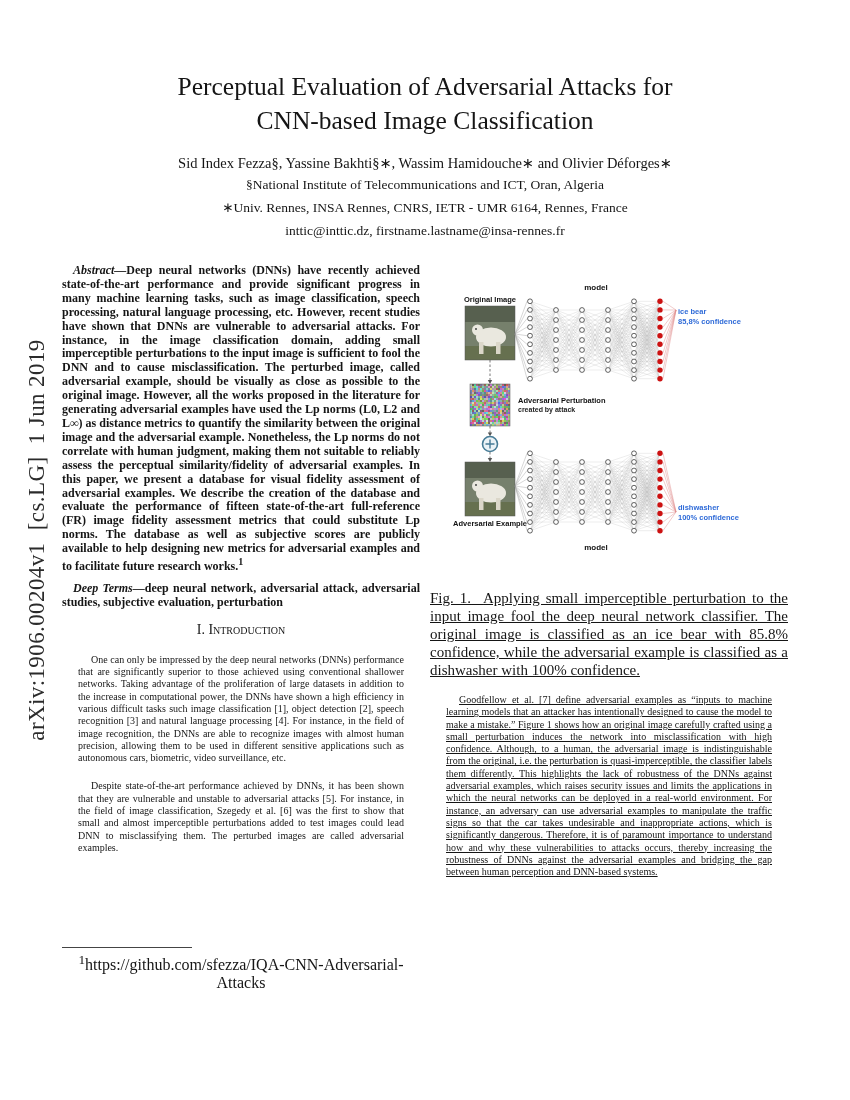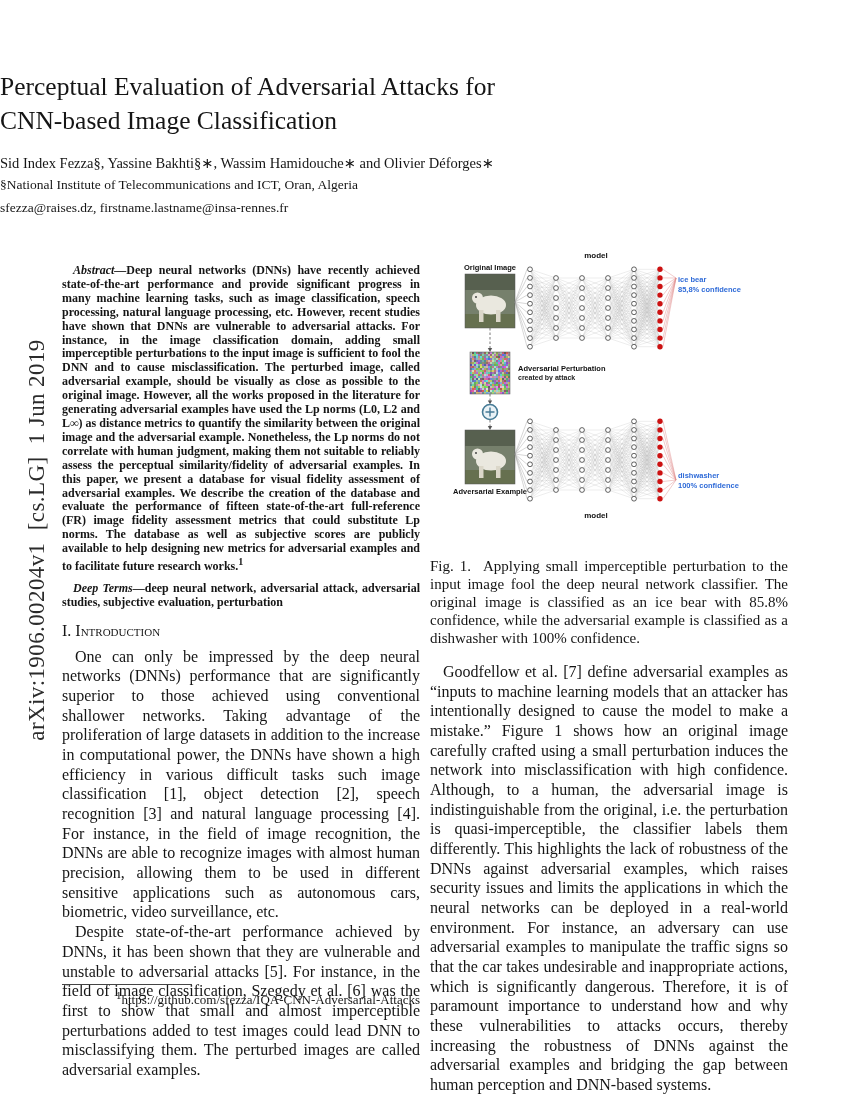--- a/index.html
+++ b/index.html
@@ -13,37 +13,37 @@
   }
   .arxiv-strip {
     position: absolute;
     left: 37px; top: 540px;
     transform: translate(-50%, -50%) rotate(-90deg);
     font-size: 23px;
     letter-spacing: 0.4px;
     color: #2b2b2b;
     white-space: pre;
   }
-  .header { position: absolute; top: 70px; left: 0; width: 850px; }
+  .header { position: absolute; top: 70px; left: 0; width: 850px; text-align: center; }
   .title { font-size: 25.5px; line-height: 1.35; font-weight: 400; white-space: pre-line; }
   .authors { margin-top: 16px; font-size: 14.5px; }
   .affil { margin-top: 3px; font-size: 13.5px; line-height: 1.5; font-family: Liberation Serif, serif; }
   .col { position: absolute; width: 358px; text-align: justify; }
   #col-left { left: 62px; top: 264px; height: 744px; }
-  #col-right { left: 430px; top: 248px; }
+  #col-right { left: 430px; top: 280px; text-decoration: underline; }
   .abstract, .index-terms {
     font-weight: bold; font-size: 12px; line-height: 1.16;
     text-indent: 11px; margin: 0;
   }
   .index-terms { margin-top: 8px; }
   .lead-italic { font-style: italic; }
-  .section-heading { font-size: 16px; font-weight: 400; margin: 12px 0 7px 0; }
+  .section-heading { text-align: center; font-size: 14px; font-weight: 400; margin: 12px 0 7px 0; }
   .sc { font-variant: small-caps; }
-  .body-par { font-size: 16px; line-height: 1.23; text-indent: 13px; margin: 0; }
-  .footnote { position: absolute; left: 0; bottom: 0; width: 358px; font-size: 13px; text-align: right; }
+  .body-par { font-size: 10px; line-height: 1.23; text-indent: 13px; margin: 16px; }
+  .footnote { position: absolute; left: 0; bottom: 16px; width: 358px; font-size: 16px; text-align: center; }
   .fn-rule { width: 130px; border-top: 1px solid #444; margin-bottom: 4px; }
   .fn-link { color: #151515; text-decoration: none; }
   .figure-wrap { width: 358px; }
   .fig-caption { font-size: 15px; line-height: 1.2; margin-top: 9px; text-align: justify; }
   .rc-par { margin-top: 12px; }
   
   .fig-label-b { font-family: "Liberation Sans", sans-serif; font-weight: bold; font-size: 7.5px; fill: #111; }
   .fig-label   { font-family: "Liberation Sans", sans-serif; font-weight: bold; font-size: 7px;  fill: #222; }
   .fig-model   { font-family: "Liberation Sans", sans-serif; font-weight: bold; font-size: 8px;  fill: #111; }
   .fig-pred    { font-family: "Liberation Sans", sans-serif; font-weight: bold; font-size: 7.5px; }
@@ -51,21 +51,22 @@
 </head>
 <body>
 
 <div class="arxiv-strip">arXiv:1906.00204v1  [cs.LG]  1 Jun 2019</div>
 
 <div class="header">
   <div class="title">Perceptual Evaluation of Adversarial Attacks for
 CNN-based Image Classification</div>
   <div class="authors">Sid Index Fezza§, Yassine Bakhti§∗, Wassim Hamidouche∗ and Olivier Déforges∗</div>
   <div class="affil">§National Institute of Telecommunications and ICT, Oran, Algeria</div>
-  <div class="affil">sfezza@raises.dz, firstname.lastname@insa-rennes.fr</div>
+  <div class="affil">∗Univ. Rennes, INSA Rennes, CNRS, IETR - UMR 6164, Rennes, France</div>
+  <div class="affil">inttic@inttic.dz, firstname.lastname@insa-rennes.fr</div>
 </div>
 
 <div class="col" id="col-left">
   <p class="abstract"><span class="lead-italic">Abstract—</span><span>Deep neural networks (DNNs) have recently achieved state-of-the-art performance and provide significant progress in many machine learning tasks, such as image classification, speech processing, natural language processing, etc. However, recent studies have shown that DNNs are vulnerable to adversarial attacks. For instance, in the image classification domain, adding small imperceptible perturbations to the input image is sufficient to fool the DNN and to cause misclassification. The perturbed image, called adversarial example, should be visually as close as possible to the original image. However, all the works proposed in the literature for generating adversarial examples have used the Lp norms (L0, L2 and L∞) as distance metrics to quantify the similarity between the original image and the adversarial example. Nonetheless, the Lp norms do not correlate with human judgment, making them not suitable to reliably assess the perceptual similarity/fidelity of adversarial examples. In this paper, we present a database for visual fidelity assessment of adversarial examples. We describe the creation of the database and evaluate the performance of fifteen state-of-the-art full-reference (FR) image fidelity assessment metrics that could substitute Lp norms. The database as well as subjective scores are publicly available to help designing new metrics for adversarial examples and to facilitate future research works.</span><sup>1</sup></p>
 
   <p class="index-terms"><span class="lead-italic">Deep Terms—</span><span>deep neural network, adversarial attack, adversarial studies, subjective evaluation, perturbation</span></p>
 
   <div class="section-heading sc">I. Introduction</div>
 
   <p class="body-par">One can only be impressed by the deep neural networks (DNNs) performance that are significantly superior to those achieved using conventional shallower networks. Taking advantage of the proliferation of large datasets in addition to the increase in computational power, the DNNs have shown a high efficiency in various difficult tasks such image classification [1], object detection [2], speech recognition [3] and natural language processing [4]. For instance, in the field of image recognition, the DNNs are able to recognize images with almost human precision, allowing them to be used in different sensitive applications such as autonomous cars, biometric, video surveillance, etc.</p>

